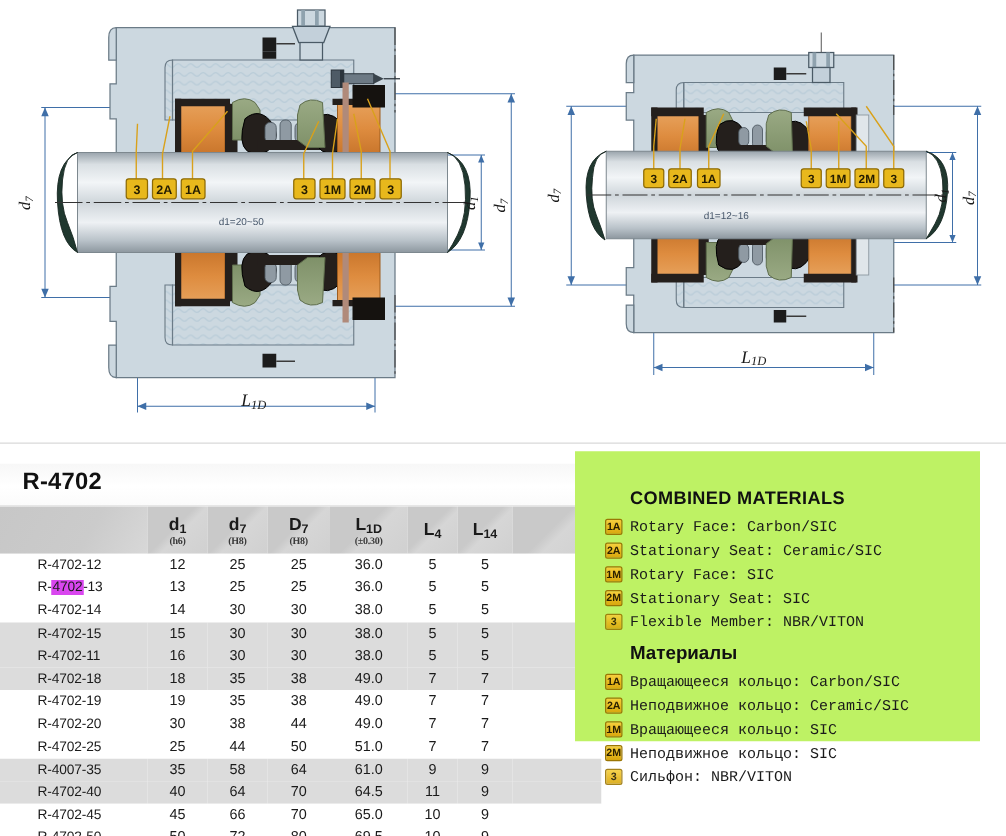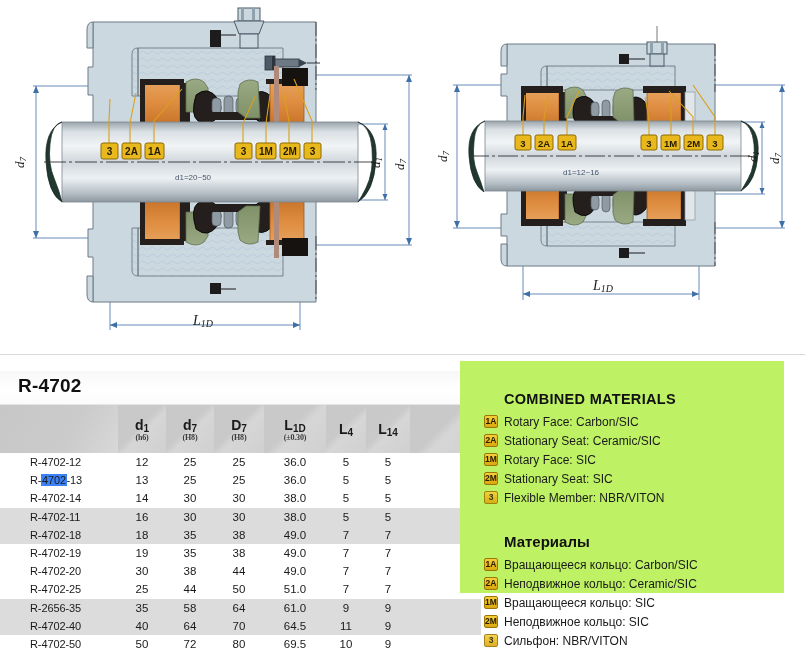--- a/index.html
+++ b/index.html
@@ -31,46 +31,46 @@
   #tbl{width:481px;border-collapse:collapse;table-layout:fixed;}
   #tbl col.c0{width:118px;}
   #tbl col.c1{width:48px;}
   #tbl col.c2{width:48px;}
   #tbl col.c3{width:50px;}
   #tbl col.c4{width:62px;}
   #tbl col.c5{width:40px;}
   #tbl col.c6{width:44px;}
   #tbl col.c7{width:71px;}
 
-  #tbl thead th{height:48px;padding:0;vertical-align:middle;
+  #tbl thead th{height:38px;padding:0;vertical-align:middle;
       background:linear-gradient(135deg,#c9c9c9 0%,#c9c9c9 45%,#d6d6d6 56%,#d0d0d0 100%);
       border:none;}
   #tbl thead th.hblank{background:linear-gradient(120deg,#c7c7c7 0%,#cbcbcb 60%,#d8d8d8 100%);}
   .hd{display:block;text-align:center;line-height:1;}
   .hd .main{font-size:14px;font-weight:bold;color:#1a1a1a;}
   .hd .main sub{font-size:10px;font-weight:bold;vertical-align:baseline;position:relative;top:2px;}
   .hd .tol{display:block;font-size:8px;color:#3a3a3a;margin-top:1px;letter-spacing:-.2px;font-family:Liberation Serif, serif;}
 
   #tbl tbody td{height:18.2px;padding:0;font-size:11.5px;color:#1a1a1a;
       text-align:center;border:none;}
   #tbl tbody td.code{text-align:left;padding-left:30px;font-size:11px;letter-spacing:-.1px;}
   tr.w{background:#ffffff;}
   tr.g{background:#dcdcdc;}
-  .sel{background:#3b82f6;padding:0 .5px;}
+  .sel{background:#d946ef;padding:0 .5px;}
 
   
   #mat-panel{position:absolute;left:460px;top:361px;width:324px;height:232px;
       background:#bef264;}
   #mat-inner{position:absolute;left:24px;top:30px;right:8px;}
 
   .mat-h{font-size:14.5px;font-weight:bold;color:#111;letter-spacing:.3px;margin:0 0 5px 20px;}
-  .mat-h.ru{font-size:15px;letter-spacing:0;margin-top:26px;}
+  .mat-h.ru{font-size:15px;letter-spacing:0;margin-top:7px;}
 
   .mrow{display:flex;align-items:center;height:19px;}
-  .mrow .lbl{font-size:12px;color:#1a1a1a;margin-left:6px;white-space:nowrap;}
+  .mrow .lbl{font-size:12px;color:#1a1a1a;margin-left:6px;white-space:nowrap;font-family:Liberation Mono, monospace;}
 
   
   .badge{display:inline-flex;align-items:center;justify-content:center;
       width:14px;height:13px;box-sizing:border-box;
       background:linear-gradient(180deg,#f5cf3e 0%,#e8b81c 55%,#d8a810 100%);
       border:1px solid #9b7604;border-radius:2px;
       font-size:8.5px;font-weight:bold;color:#2a2000;line-height:1;
       font-family:"Liberation Sans",sans-serif;}
   .badge.dim{opacity:.9;}
 </style>
@@ -504,20 +504,30 @@
           <td class="code">R-4702-14</td>
           <td>14</td>
           <td>30</td>
           <td>30</td>
           <td>38.0</td>
           <td>5</td>
           <td>5</td>
           <td></td>
         </tr>
         <tr class="g">
+          <td class="code">R-4702-15</td>
+          <td>15</td>
+          <td>30</td>
+          <td>30</td>
+          <td>38.0</td>
+          <td>5</td>
+          <td>5</td>
+          <td></td>
+        </tr>
+        <tr class="g">
           <td class="code">R-4702-11</td>
           <td>16</td>
           <td>30</td>
           <td>30</td>
           <td>38.0</td>
           <td>5</td>
           <td>5</td>
           <td></td>
         </tr>
         <tr class="g">
@@ -554,40 +564,50 @@
           <td class="code">R-4702-25</td>
           <td>25</td>
           <td>44</td>
           <td>50</td>
           <td>51.0</td>
           <td>7</td>
           <td>7</td>
           <td></td>
         </tr>
         <tr class="g">
-          <td class="code">R-2656-35</td>
+          <td class="code">R-4007-35</td>
           <td>35</td>
           <td>58</td>
           <td>64</td>
           <td>61.0</td>
           <td>9</td>
           <td>9</td>
           <td></td>
         </tr>
         <tr class="g">
           <td class="code">R-4702-40</td>
           <td>40</td>
           <td>64</td>
           <td>70</td>
           <td>64.5</td>
           <td>11</td>
           <td>9</td>
           <td></td>
         </tr>
         <tr class="w">
+          <td class="code">R-4702-45</td>
+          <td>45</td>
+          <td>66</td>
+          <td>70</td>
+          <td>65.0</td>
+          <td>10</td>
+          <td>9</td>
+          <td></td>
+        </tr>
+        <tr class="w">
           <td class="code">R-4702-50</td>
           <td>50</td>
           <td>72</td>
           <td>80</td>
           <td>69.5</td>
           <td>10</td>
           <td>9</td>
           <td></td>
         </tr>
       </tbody>

